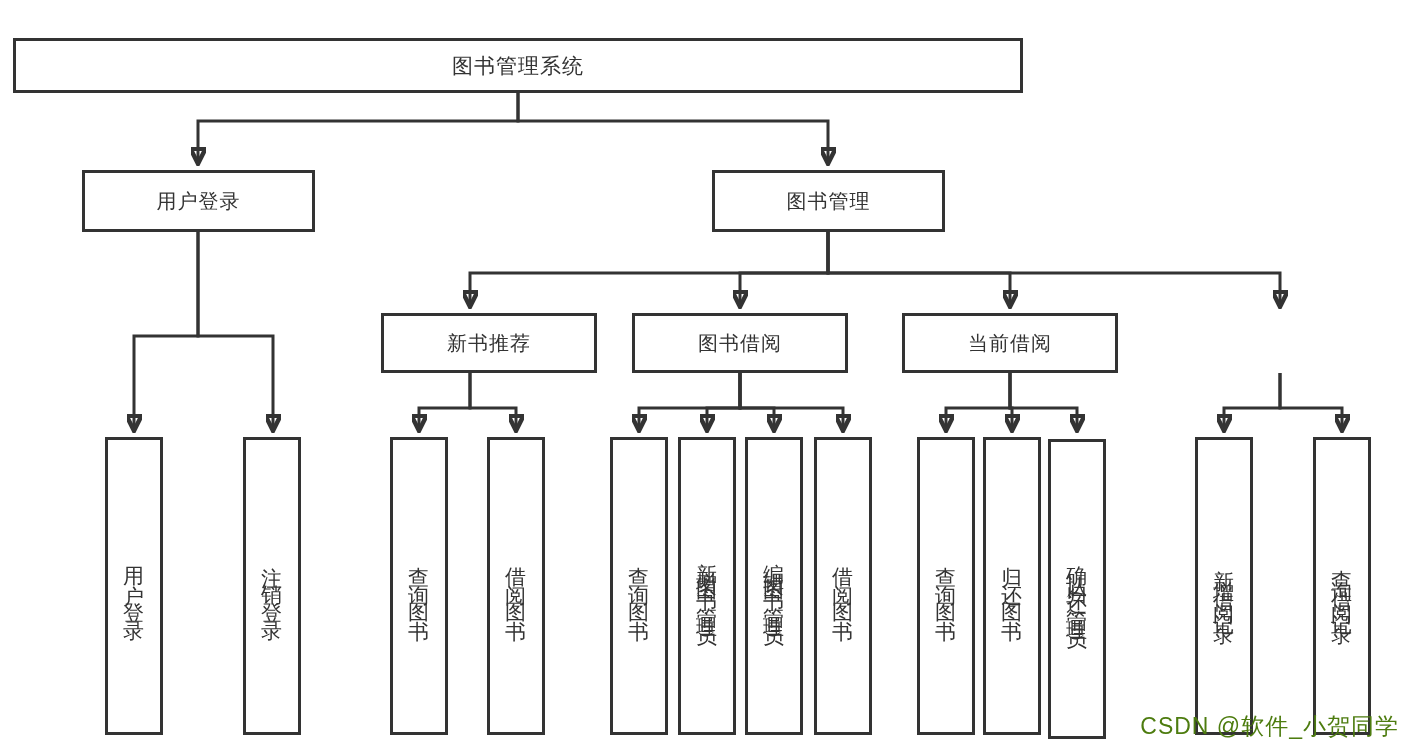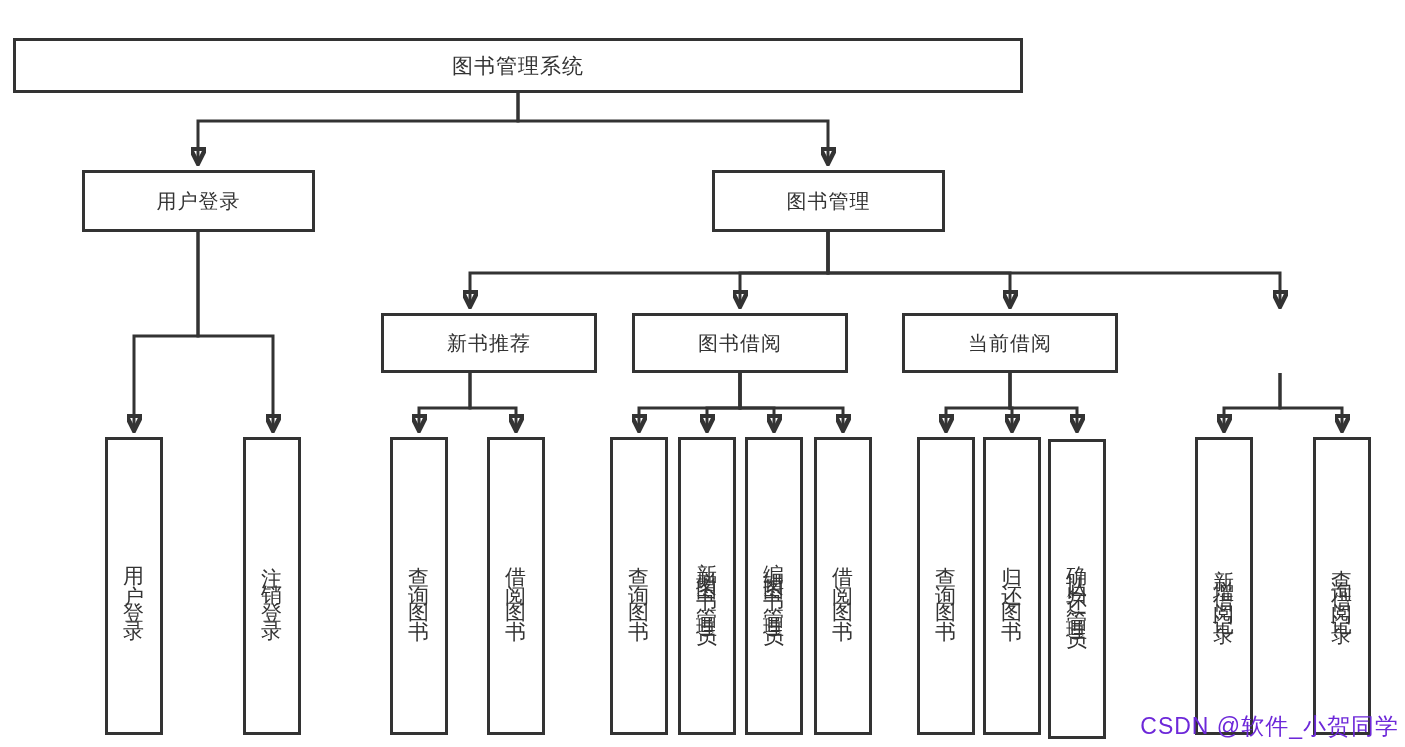--- a/index.html
+++ b/index.html
@@ -47,21 +47,21 @@
     letter-spacing: 9px;
     white-space: nowrap;
   }
   .node.leaf.sp-wide span { letter-spacing: 18px; }
   .node.leaf.sp-mid  span { letter-spacing: 11px; }
   .watermark {
     position: absolute;
     right: 6px;
     bottom: 5px;
     font-size: 23px;
-    color: #6d28d9;
+    color: #4d7c0f;
     z-index: 5;
     letter-spacing: 1px;
   }
 </style>
 </head>
 <body>
 
 <div class="canvas">
 
   <svg class="connectors" viewBox="0 0 1405 747" xmlns="http://www.w3.org/2000/svg">

